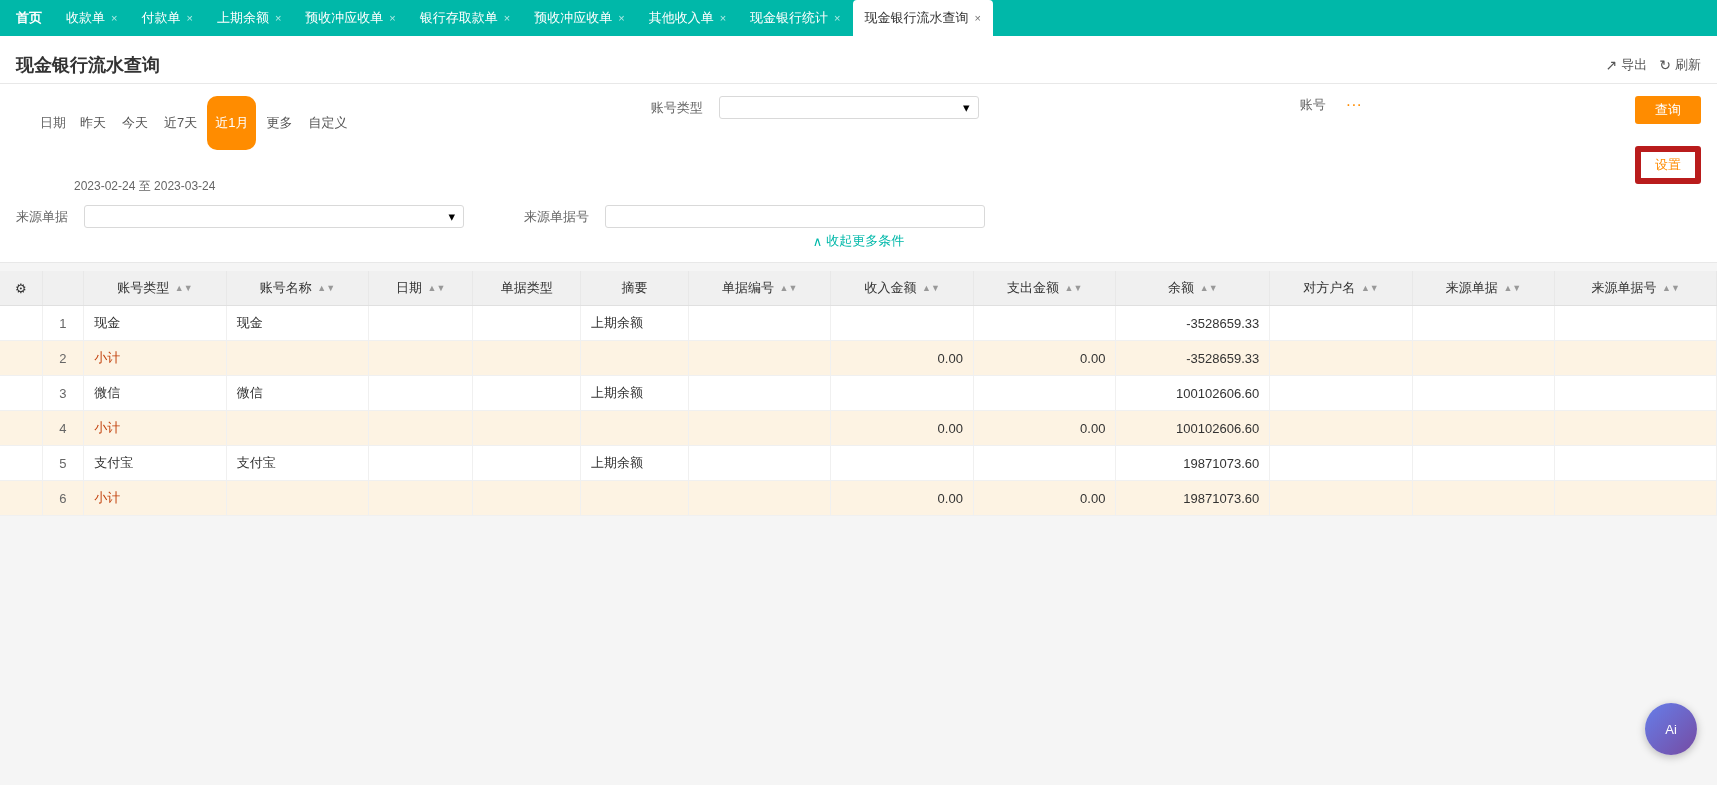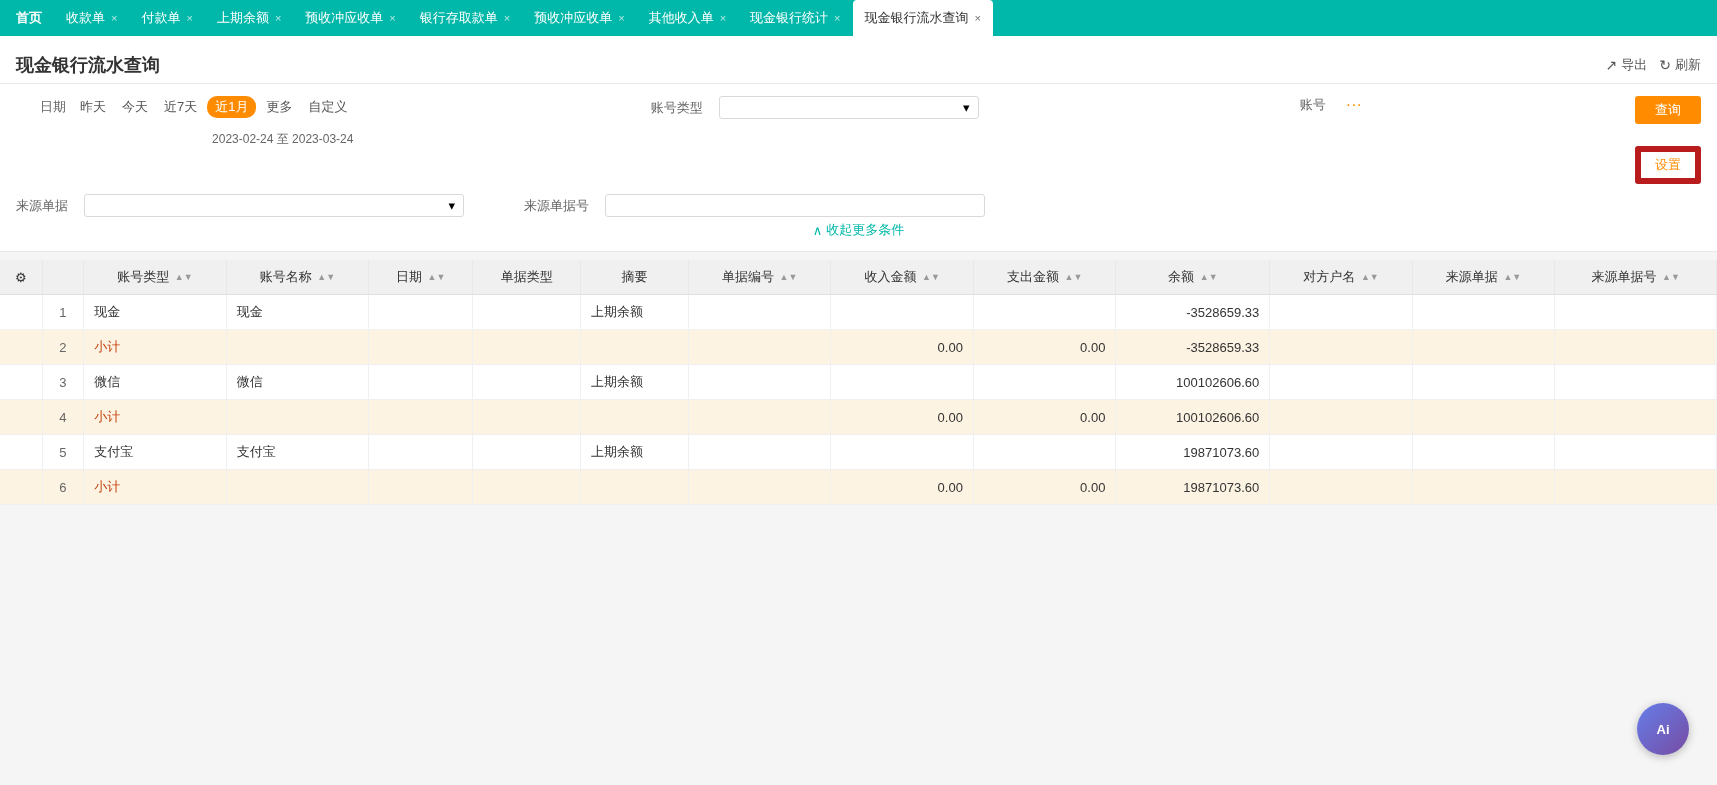--- a/index.html
+++ b/index.html
@@ -94,28 +94,27 @@
       padding: 2px 6px;
       border-radius: 3px;
       cursor: pointer;
       color: #555;
       font-size: 13px;
     }
     .date-btn.active {
       background: #ff8c00;
       color: #fff;
       border-radius: 10px;
-      padding: 2px 8px;
+      padding: 18px 8px;
     }
     .date-range-text {
       color: #666;
       font-size: 12px;
-      margin-top: 3px;
+      margin-top: 18px;
       margin-left: 58px;
-      text-align: right;
     }
     .filter-select-wrap {
       display: flex;
       align-items: center;
       border: 1px solid #d9d9d9;
       border-radius: 3px;
       padding: 3px 8px;
       min-width: 200px;
       cursor: pointer;
       background: #fff;
@@ -233,32 +232,32 @@
     }
     tbody td.amount {
       text-align: right;
     }
     .gear-icon-cell {
       text-align: center;
     }
 
     .ai-badge {
       position: fixed;
-      right: 28px;
+      right: 20px;
       bottom: 30px;
       background: linear-gradient(135deg, #667eea, #764ba2);
       color: #fff;
       border-radius: 50%;
       width: 52px;
       height: 52px;
       display: flex;
       align-items: center;
       justify-content: center;
       font-size: 18px;
-      font-weight: bold;
+      font-weight: normal;
       cursor: pointer;
       box-shadow: 0 2px 8px rgba(0,0,0,0.25);
     }
   </style>
 </head>
 <body>
 
 <nav class="top-nav">
   <div class="nav-item home">
     <span>首页</span>

